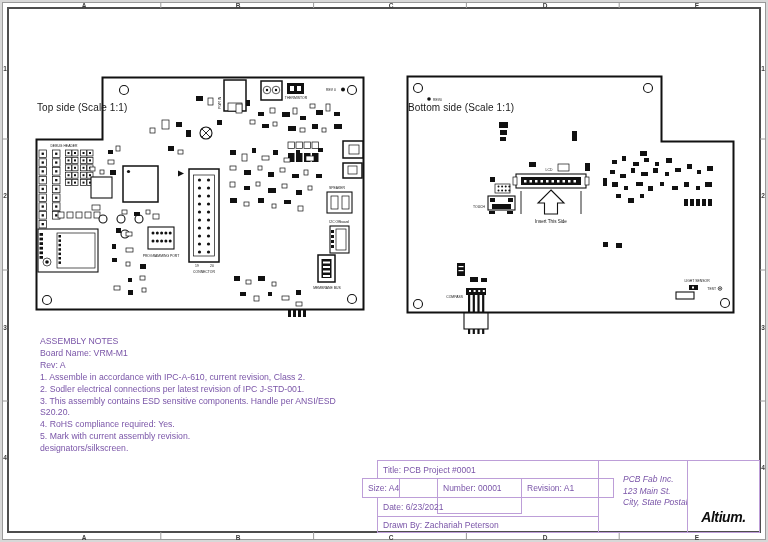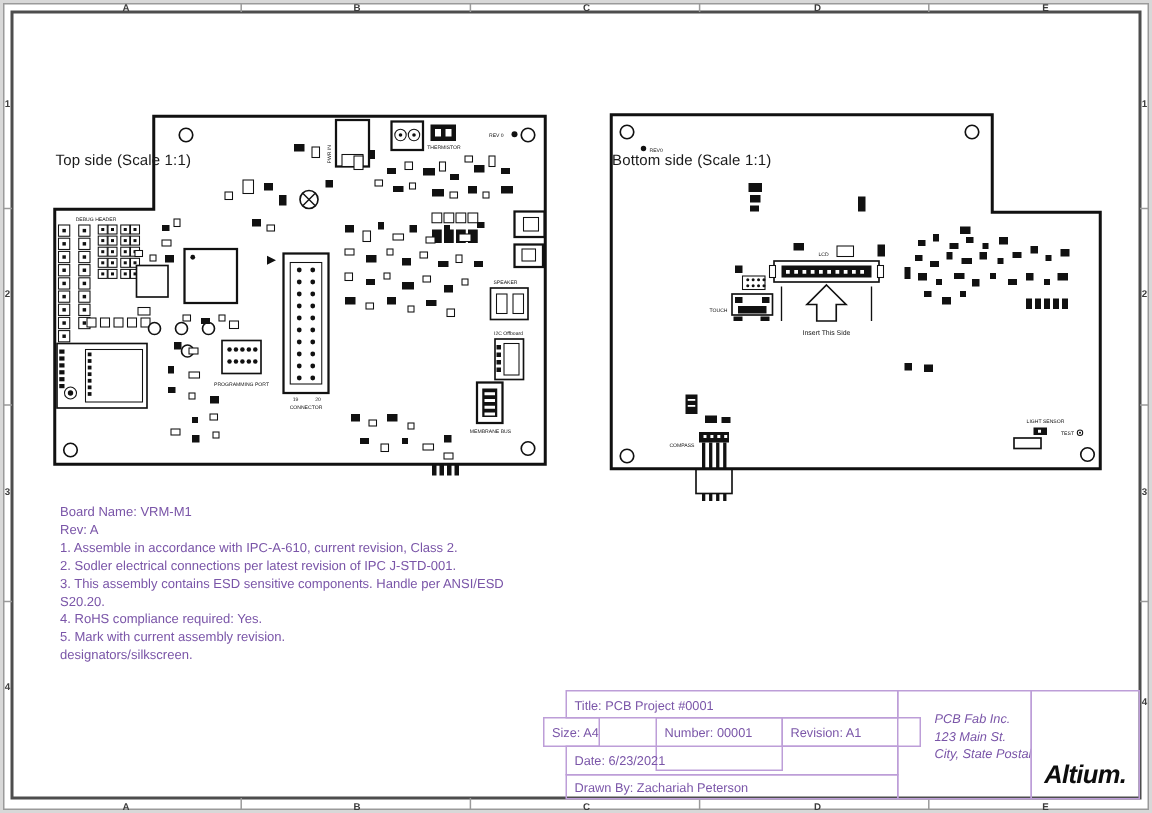--- a/index.html
+++ b/index.html
@@ -27,21 +27,21 @@
   .tick{stroke:var(--thin);stroke-width:1;}
   
   .view-title{position:absolute;color:#1a1a1a;font-size:10px;letter-spacing:0.1px;white-space:nowrap;margin-top:42px;}
   
   .notes{position:absolute;left:40px;top:336px;width:334px;color:var(--accent);font-size:8.7px;line-height:11.9px;}
   
   .tb-cell{position:absolute;box-sizing:border-box;border:1px solid var(--tb-border);color:var(--accent);font-size:8.5px;white-space:nowrap;overflow:hidden;background:transparent;}
   .tb-cell .pad{padding-left:5px;margin-top:48px;}
   .tb-company{font-style:italic;line-height:11.5px;padding:13px 0 0 24px;}
   .tb-logo{display:flex;align-items:center;justify-content:center;}
-  .logo-text{color:var(--logo-ink);font-size:17px;font-weight:800;font-style:italic;letter-spacing:-0.4px;margin-top:40px;}
+  .logo-text{color:var(--logo-ink);font-size:14px;font-weight:800;font-style:italic;letter-spacing:-0.4px;margin-top:40px;}
 </style>
 </head>
 <body>
 
 <div class="page">
   <div class="sheet"></div>
 
   <svg class="layer" viewBox="0 0 768 542">
 
     <g>
@@ -575,20 +575,21 @@
         <rect class="fillb" x="603" y="242" width="5" height="5"></rect>
           <rect class="fillb" x="616" y="243" width="6" height="5"></rect>
       </g>
     </g>
   </svg>
 
   <div class="view-title" style="left:37px;top:60px;">Top side (Scale 1:1)</div>
   <div class="view-title" style="left:408px;top:60px;">Bottom side (Scale 1:1)</div>
 
   <div class="notes">
+    <div>ASSEMBLY NOTES</div>
     <div>Board Name: VRM-M1</div>
     <div>Rev: A</div>
     <div>1. Assemble in accordance with IPC-A-610, current revision, Class 2.</div>
     <div>2. Sodler electrical connections per latest revision of IPC J-STD-001.</div>
     <div>3. This assembly contains ESD sensitive components. Handle per ANSI/ESD</div>
     <div>S20.20.</div>
     <div>4. RoHS compliance required: Yes.</div>
     <div>5. Mark with current assembly revision.</div>
     <div>designators/silkscreen.</div>
   </div>

